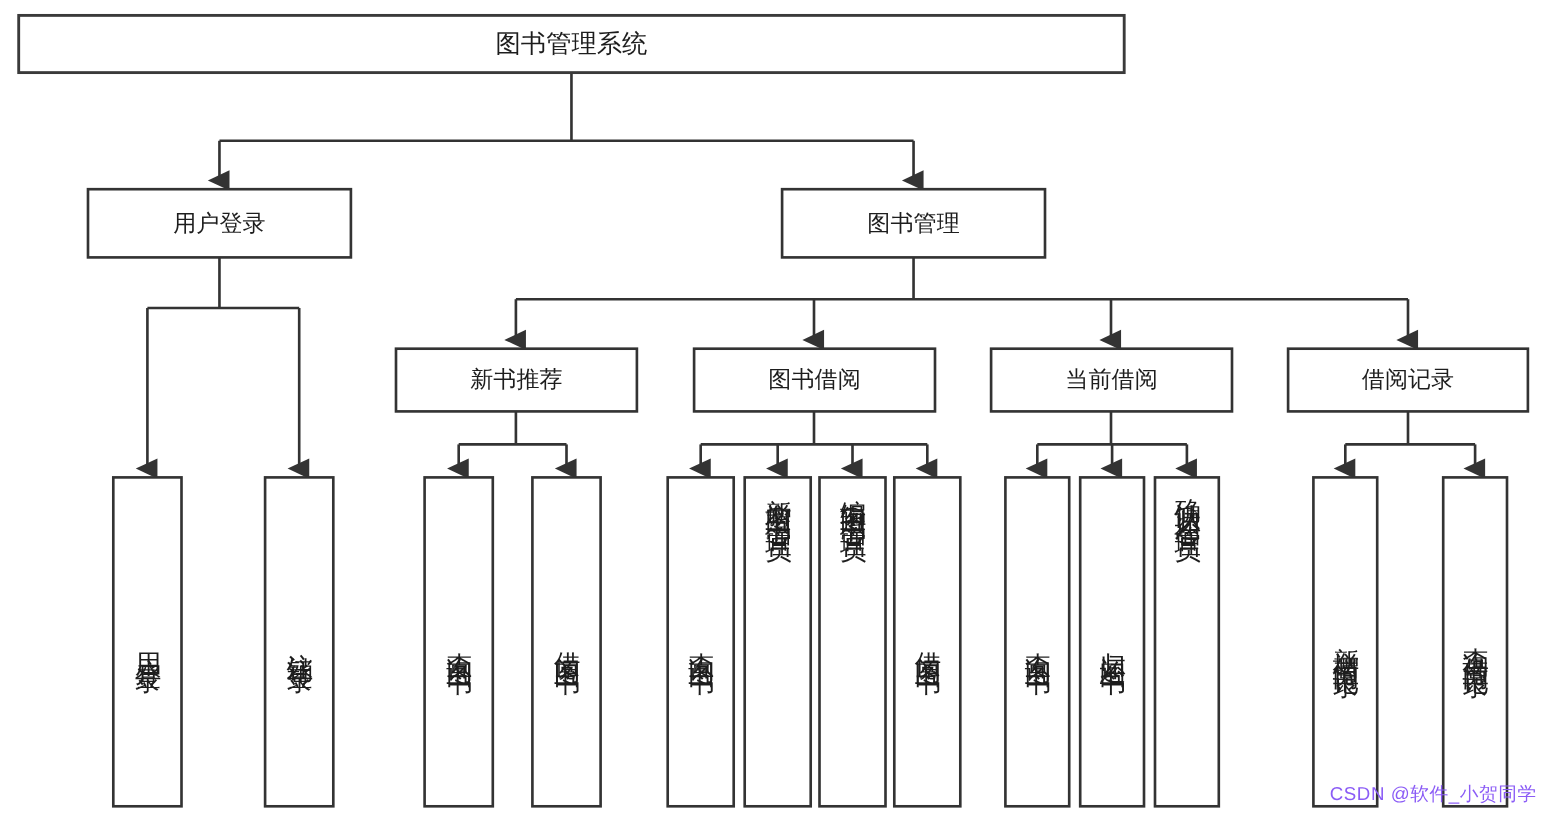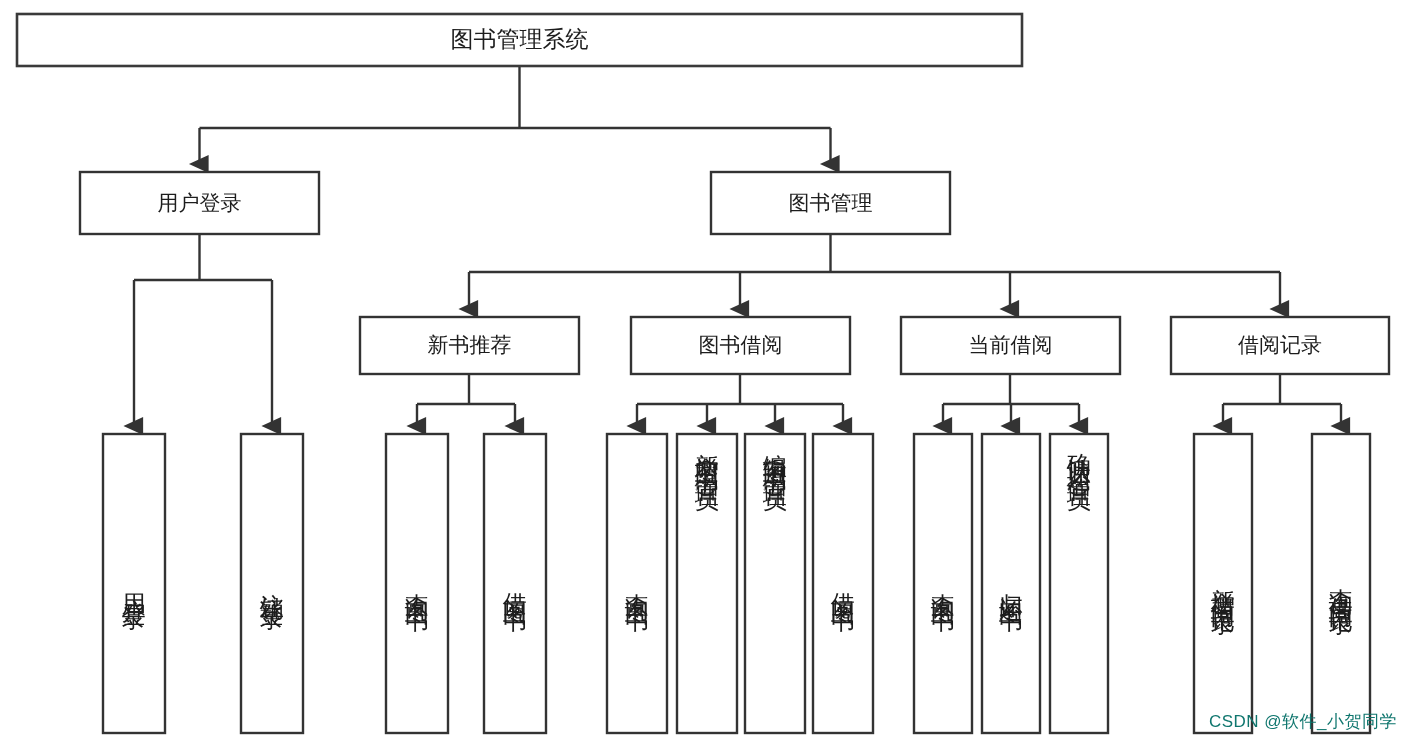--- a/index.html
+++ b/index.html
@@ -65,21 +65,21 @@
     letter-spacing: 5px;
     color: #1d1d1d;
     white-space: nowrap;
   }
   .watermark {
     position: absolute;
     right: 8px;
     bottom: 4px;
     font-family: "Liberation Sans", "DejaVu Sans", sans-serif;
     font-size: 17px;
-    color: #0f766e;
+    color: #8b5cf6;
     letter-spacing: 0.5px;
     user-select: none;
   }
 </style>
 </head>
 <body>
 
 <div id="diagram-root">
 
   <svg id="tree-svg" viewBox="0 0 1405 747">

